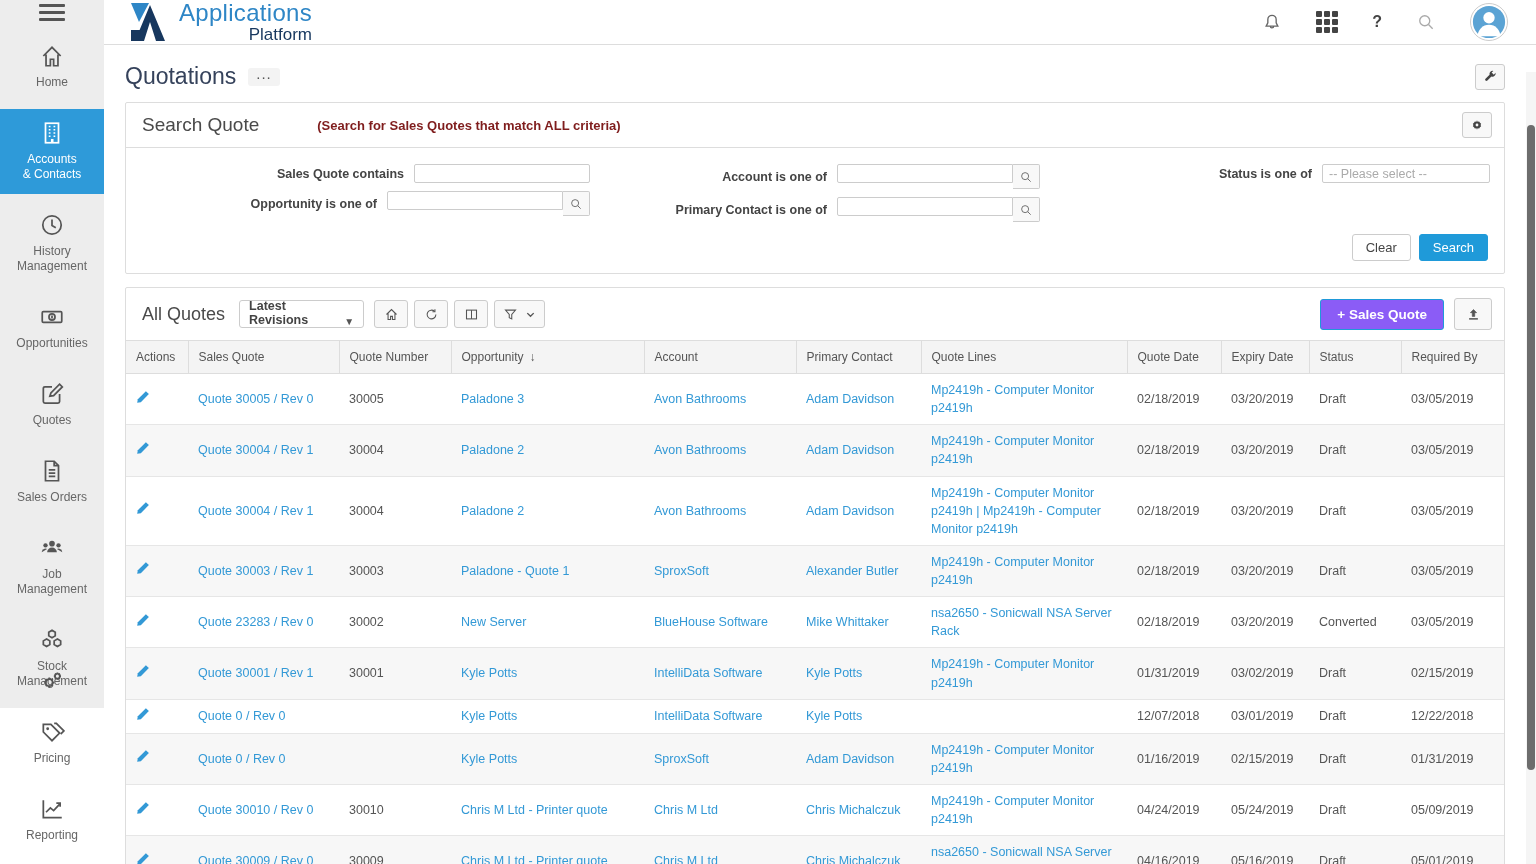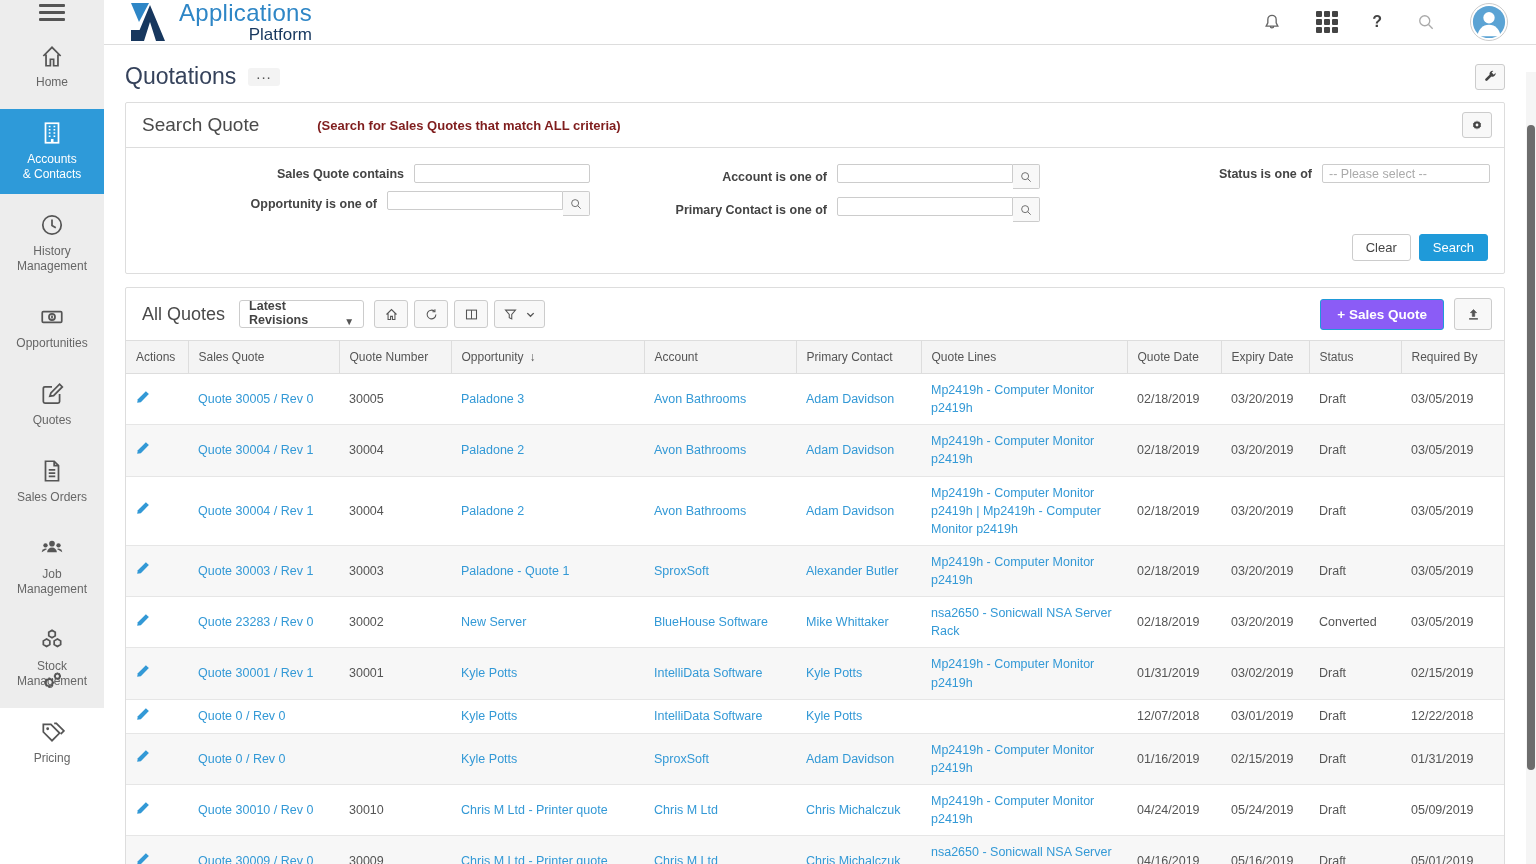--- a/index.html
+++ b/index.html
@@ -172,20 +172,28 @@
           </svg>
           <span>Stock<br>Management</span>
         </div>
         <div class="side-item">
           <svg viewBox="0 0 24 24">
             <path d="M4 5h7l8 8-7 7-8-8z"></path>
             <circle cx="8" cy="9" r="1.3" fill="#555" stroke="none"></circle>
             <path d="M14 4h2l7 7-3 3"></path>
           </svg>
           <span>Pricing</span>
+        </div>
+        <div class="side-item">
+          <svg viewBox="0 0 24 24">
+            <path d="M4 4v16h17"></path>
+            <path d="M6.5 15l4-4 3 2.5 6-6.5"></path>
+            <path d="M16 6.5h3.5V10"></path>
+          </svg>
+          <span>Reporting</span>
         </div>
       </div>
     <div class="side-gear">
       <svg viewBox="0 0 24 24">
         <circle cx="9.5" cy="13.5" r="3.2"></circle>
         <path d="M9.5 8.8v2M9.5 16.2v2M4.8 13.5h2M12.2 13.5h2M6.2 10.2l1.4 1.4M11.4 15.4l1.4 1.4M12.8 10.2l-1.4 1.4M7.6 15.4l-1.4 1.4"></path>
         <circle cx="17" cy="7.5" r="2.2"></circle>
         <path d="M17 4.2v1.2M17 9.6v1.2M13.7 7.5h1.2M19.1 7.5h1.2M14.7 5.2l.9.9M18.4 8.9l.9.9M19.3 5.2l-.9.9M15.6 8.9l-.9.9"></path>
       </svg>
     </div>

